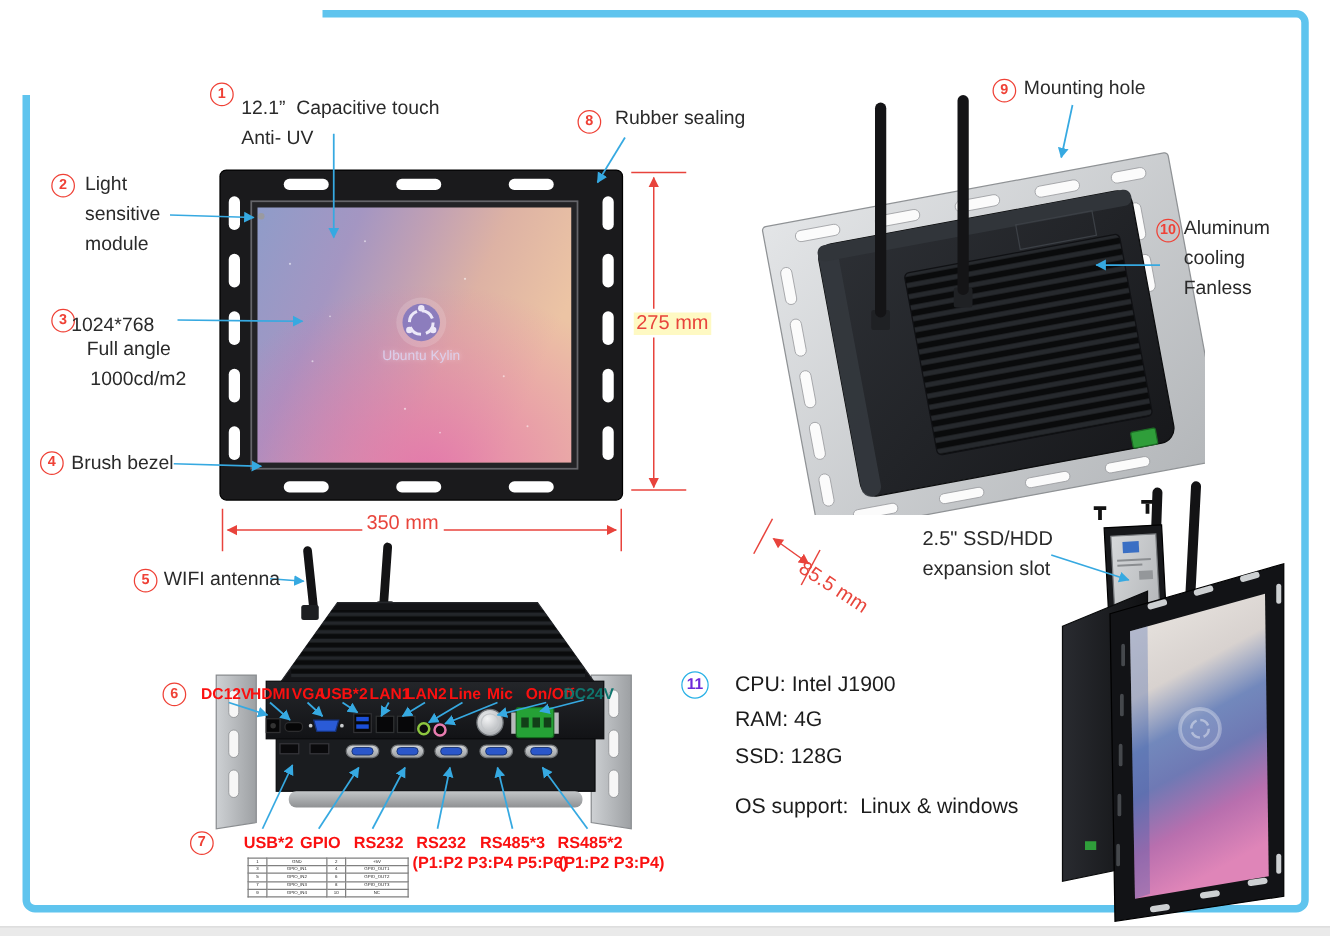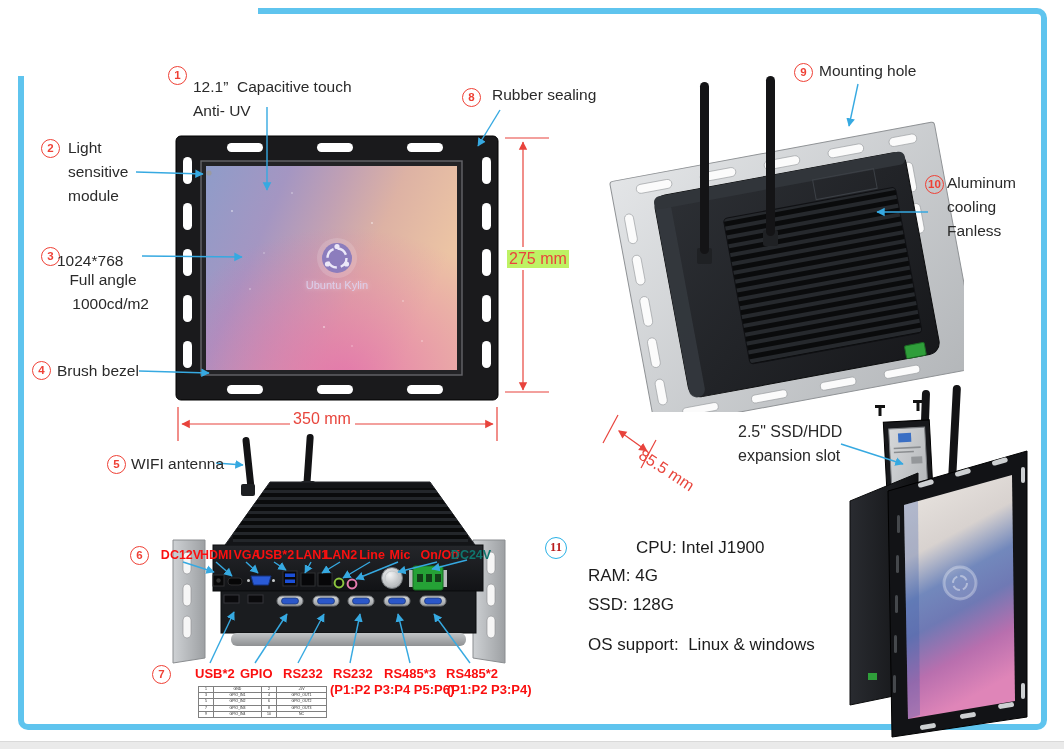--- a/index.html
+++ b/index.html
@@ -13,21 +13,21 @@
            border-top:1px solid #d9d9d9;z-index:1;}
   
   .lbl{position:absolute;font-size:15.5px;color:#2a2a2a;white-space:pre;z-index:6;line-height:1.2;}
   .spec{position:absolute;font-size:17px;color:#1c1c1c;white-space:pre;z-index:6;}
   .portlbl{position:absolute;font-size:12.5px;font-weight:600;color:#fa1010;white-space:pre;z-index:6;}
   .portlbl2{position:absolute;font-size:13px;font-weight:600;color:#fa1010;white-space:pre;z-index:6;}
   .dimtxt{position:absolute;font-size:16px;color:#e8453c;white-space:pre;z-index:6;}
   .cnum{position:absolute;width:17px;height:17px;border:1.4px solid #ef4136;border-radius:50%;
         color:#ef4136;font-size:11.5px;font-weight:bold;text-align:center;line-height:16px;z-index:6;}
   .cnum11{position:absolute;width:20px;height:20px;border:1.6px solid #29b1e6;border-radius:50%;
-        color:#b91c1c;font-size:12.5px;font-weight:bold;text-align:center;line-height:19px;z-index:6;font-family:Liberation Serif, serif;}
+        color:#6d28d9;font-size:12.5px;font-weight:bold;text-align:center;line-height:19px;z-index:6;}
   svg.scene{position:absolute;z-index:3;}
   #leads{position:absolute;left:0;top:0;z-index:5;pointer-events:none;}
   #gpio-tbl{position:absolute;left:198px;top:686px;z-index:6;border-collapse:collapse;background:#fff;}
   #gpio-tbl td{border:0.5px solid #808080;font-size:3.5px;line-height:5.2px;padding:0 1px;
                color:#222;text-align:center;font-family:"Liberation Sans",sans-serif;}
   #logo-txt{position:absolute;left:293px;top:279px;width:88px;text-align:center;font-size:11px;
             color:#ddd5f2;opacity:.9;z-index:4;text-shadow:0 0 4px rgba(255,255,255,.5);}
 </style>
 </head>
 <body>
@@ -420,21 +420,21 @@
   <div class="lbl" style="left:819px;top:62px;">Mounting hole</div>
 
   <span class="cnum" style="left:925px;top:175px;">10</span>
   <div class="lbl" style="left:947px;top:174px;">Aluminum</div>
   <div class="lbl" style="left:947px;top:198px;">cooling</div>
   <div class="lbl" style="left:947px;top:222px;">Fanless</div>
 
   <div class="lbl" style="left:738px;top:422px;font-size:16px;">2.5" SSD/HDD</div>
   <div class="lbl" style="left:738px;top:446px;font-size:16px;">expansion slot</div>
 
-  <div class="dimtxt" style="left:507px;top:250px;background:#bef264;padding:0 2px;">275 mm</div>
+  <div class="dimtxt" style="left:507px;top:250px;background:#fef9c3;padding:0 2px;">275 mm</div>
   <div class="dimtxt" style="left:322px;top:410px;transform:translateX(-50%);background:#fff;padding:0 3px;">350 mm</div>
   <div class="dimtxt" style="left:645px;top:446px;transform:rotate(33deg);transform-origin:left top;">85.5 mm</div>
 
   <div class="portlbl" style="left:181px;top:548px;transform:translateX(-50%);">DC12V</div>
   <div class="portlbl" style="left:216px;top:548px;transform:translateX(-50%);">HDMI</div>
   <div class="portlbl" style="left:247px;top:548px;transform:translateX(-50%);">VGA</div>
   <div class="portlbl" style="left:275px;top:548px;transform:translateX(-50%);">USB*2</div>
   <div class="portlbl" style="left:312px;top:548px;transform:translateX(-50%);">LAN1</div>
   <div class="portlbl" style="left:341px;top:548px;transform:translateX(-50%);">LAN2</div>
   <div class="portlbl" style="left:372px;top:548px;transform:translateX(-50%);">Line</div>
@@ -480,18 +480,18 @@
     <tr>
           <td>9</td>
           <td>GPIO_IN4</td>
           <td>10</td>
           <td>NC</td>
         </tr>
   </tbody>
     </table>
 
   <span class="cnum11" style="left:545px;top:537px;">11</span>
-  <div class="spec" style="left:588px;top:538px;margin-left:48px;">CPU: Intel J1900</div>
+  <div class="spec" style="left:588px;top:538px;">CPU: Intel J1900</div>
   <div class="spec" style="left:588px;top:566px;">RAM: 4G</div>
   <div class="spec" style="left:588px;top:595px;">SSD: 128G</div>
   <div class="spec" style="left:588px;top:623px;margin-top:12px;">OS support:  Linux &amp; windows</div>
 
 </div>
 
 </body></html>

